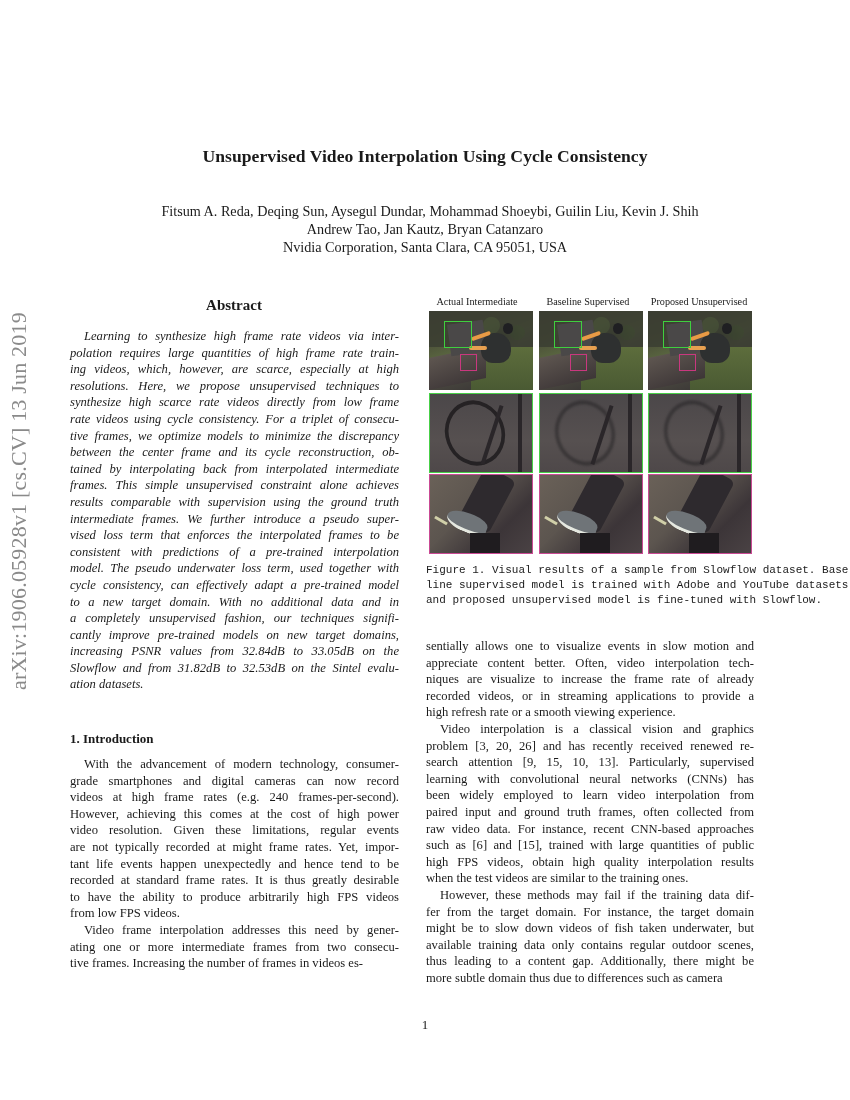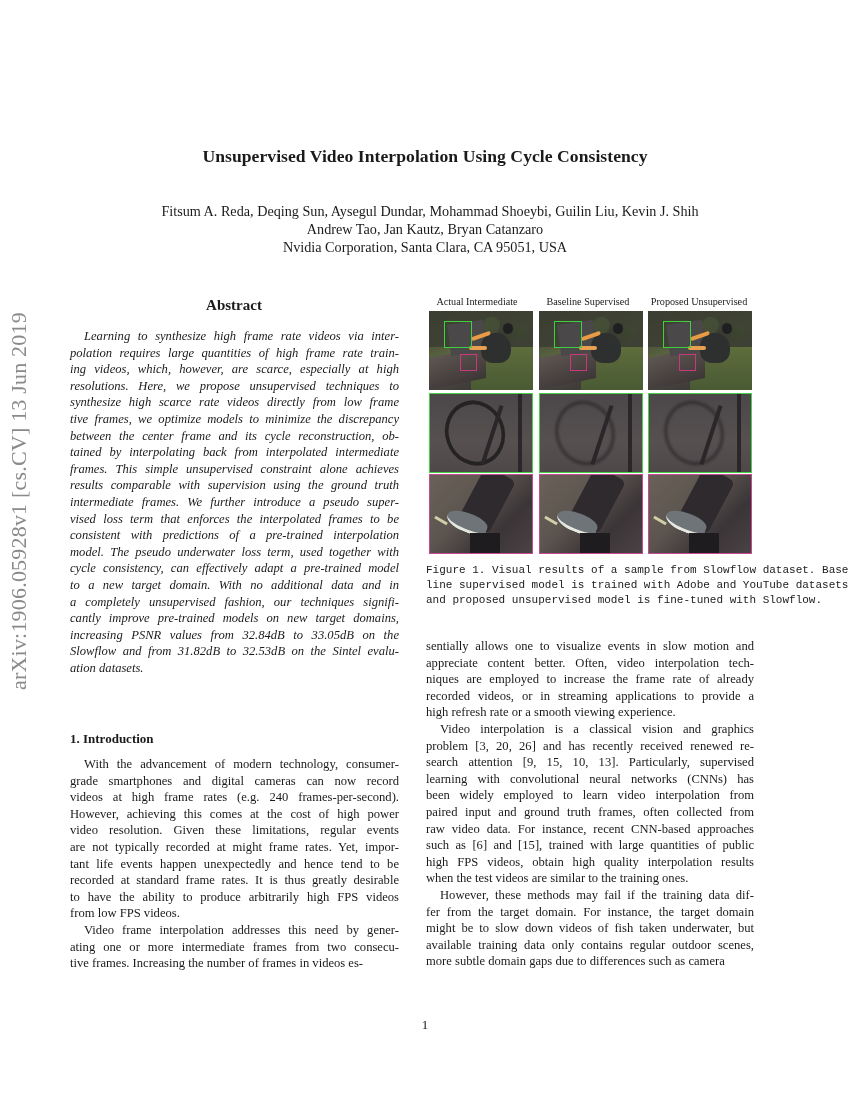--- a/index.html
+++ b/index.html
@@ -84,20 +84,21 @@
 <div id="authors2" class="abs author-line">Andrew Tao, Jan Kautz, Bryan Catanzaro</div>
 <div id="affil" class="abs author-line">Nvidia Corporation, Santa Clara, CA 95051, USA</div>
 
 <div id="abstract-heading" class="abs">Abstract</div>
 <div id="abstract-body" class="abs col">
     <span class="line" style="text-indent: 14px;">Learning to synthesize high frame rate videos via inter-</span>
     <span class="line">polation requires large quantities of high frame rate train-</span>
     <span class="line">ing videos, which, however, are scarce, especially at high</span>
     <span class="line">resolutions.  Here, we propose unsupervised techniques to</span>
     <span class="line">synthesize high scarce rate videos directly from low frame</span>
+    <span class="line">rate videos using cycle consistency. For a triplet of consecu-</span>
     <span class="line">tive frames, we optimize models to minimize the discrepancy</span>
     <span class="line">between the center frame and its cycle reconstruction, ob-</span>
     <span class="line">tained by interpolating back from interpolated intermediate</span>
     <span class="line">frames. This simple unsupervised constraint alone achieves</span>
     <span class="line">results comparable with supervision using the ground truth</span>
     <span class="line">intermediate frames. We further introduce a pseudo super-</span>
     <span class="line">vised loss term that enforces the interpolated frames to be</span>
     <span class="line">consistent with predictions of a pre-trained interpolation</span>
     <span class="line">model. The pseudo underwater loss term, used together with</span>
     <span class="line">cycle consistency, can effectively adapt a pre-trained model</span>
@@ -208,33 +209,34 @@
 
 <div id="caption" class="abs">
   <span class="line">Figure 1. Visual results of a sample from Slowflow dataset. Base-</span>
   <span class="line">line supervised model is trained with Adobe and YouTube datasets</span>
   <span class="line last">and proposed unsupervised model is fine-tuned with Slowflow.</span>
 </div>
 
 <div id="right-body" class="abs col">
     <span class="line">sentially allows one to visualize events in slow motion and</span>
     <span class="line">appreciate content better.  Often, video interpolation tech-</span>
-    <span class="line">niques are employed to increase the frame rate of already</span>
+    <span class="line">niques are visualize to increase the frame rate of already</span>
     <span class="line">recorded videos, or in streaming applications to provide a</span>
     <span class="line last">high refresh rate or a smooth viewing experience.</span>
     <span class="line" style="text-indent: 14px;">Video interpolation is a classical vision and graphics</span>
     <span class="line">problem [3, 20, 26] and has recently received renewed re-</span>
     <span class="line">search attention [9, 15, 10, 13].  Particularly, supervised</span>
     <span class="line">learning with convolutional neural networks (CNNs) has</span>
     <span class="line">been widely employed to learn video interpolation from</span>
     <span class="line">paired input and ground truth frames, often collected from</span>
     <span class="line">raw video data. For instance, recent CNN-based approaches</span>
     <span class="line">such as [6] and [15], trained with large quantities of public</span>
     <span class="line">high FPS videos, obtain high quality interpolation results</span>
     <span class="line last">when the test videos are similar to the training ones.</span>
     <span class="line" style="text-indent: 14px;">However, these methods may fail if the training data dif-</span>
     <span class="line">fer from the target domain. For instance, the target domain</span>
     <span class="line">might be to slow down videos of fish taken underwater, but</span>
     <span class="line">available training data only contains regular outdoor scenes,</span>
-    <span class="line last">more subtle domain gaps due to differences such as camera</span>
+    <span class="line">thus leading to a content gap.  Additionally, there might be</span>
+    <span class="line last">more subtle domain thus due to differences such as camera</span>
   </div>
 
 <div id="page-number" class="abs">1</div>
 
 </body></html>

